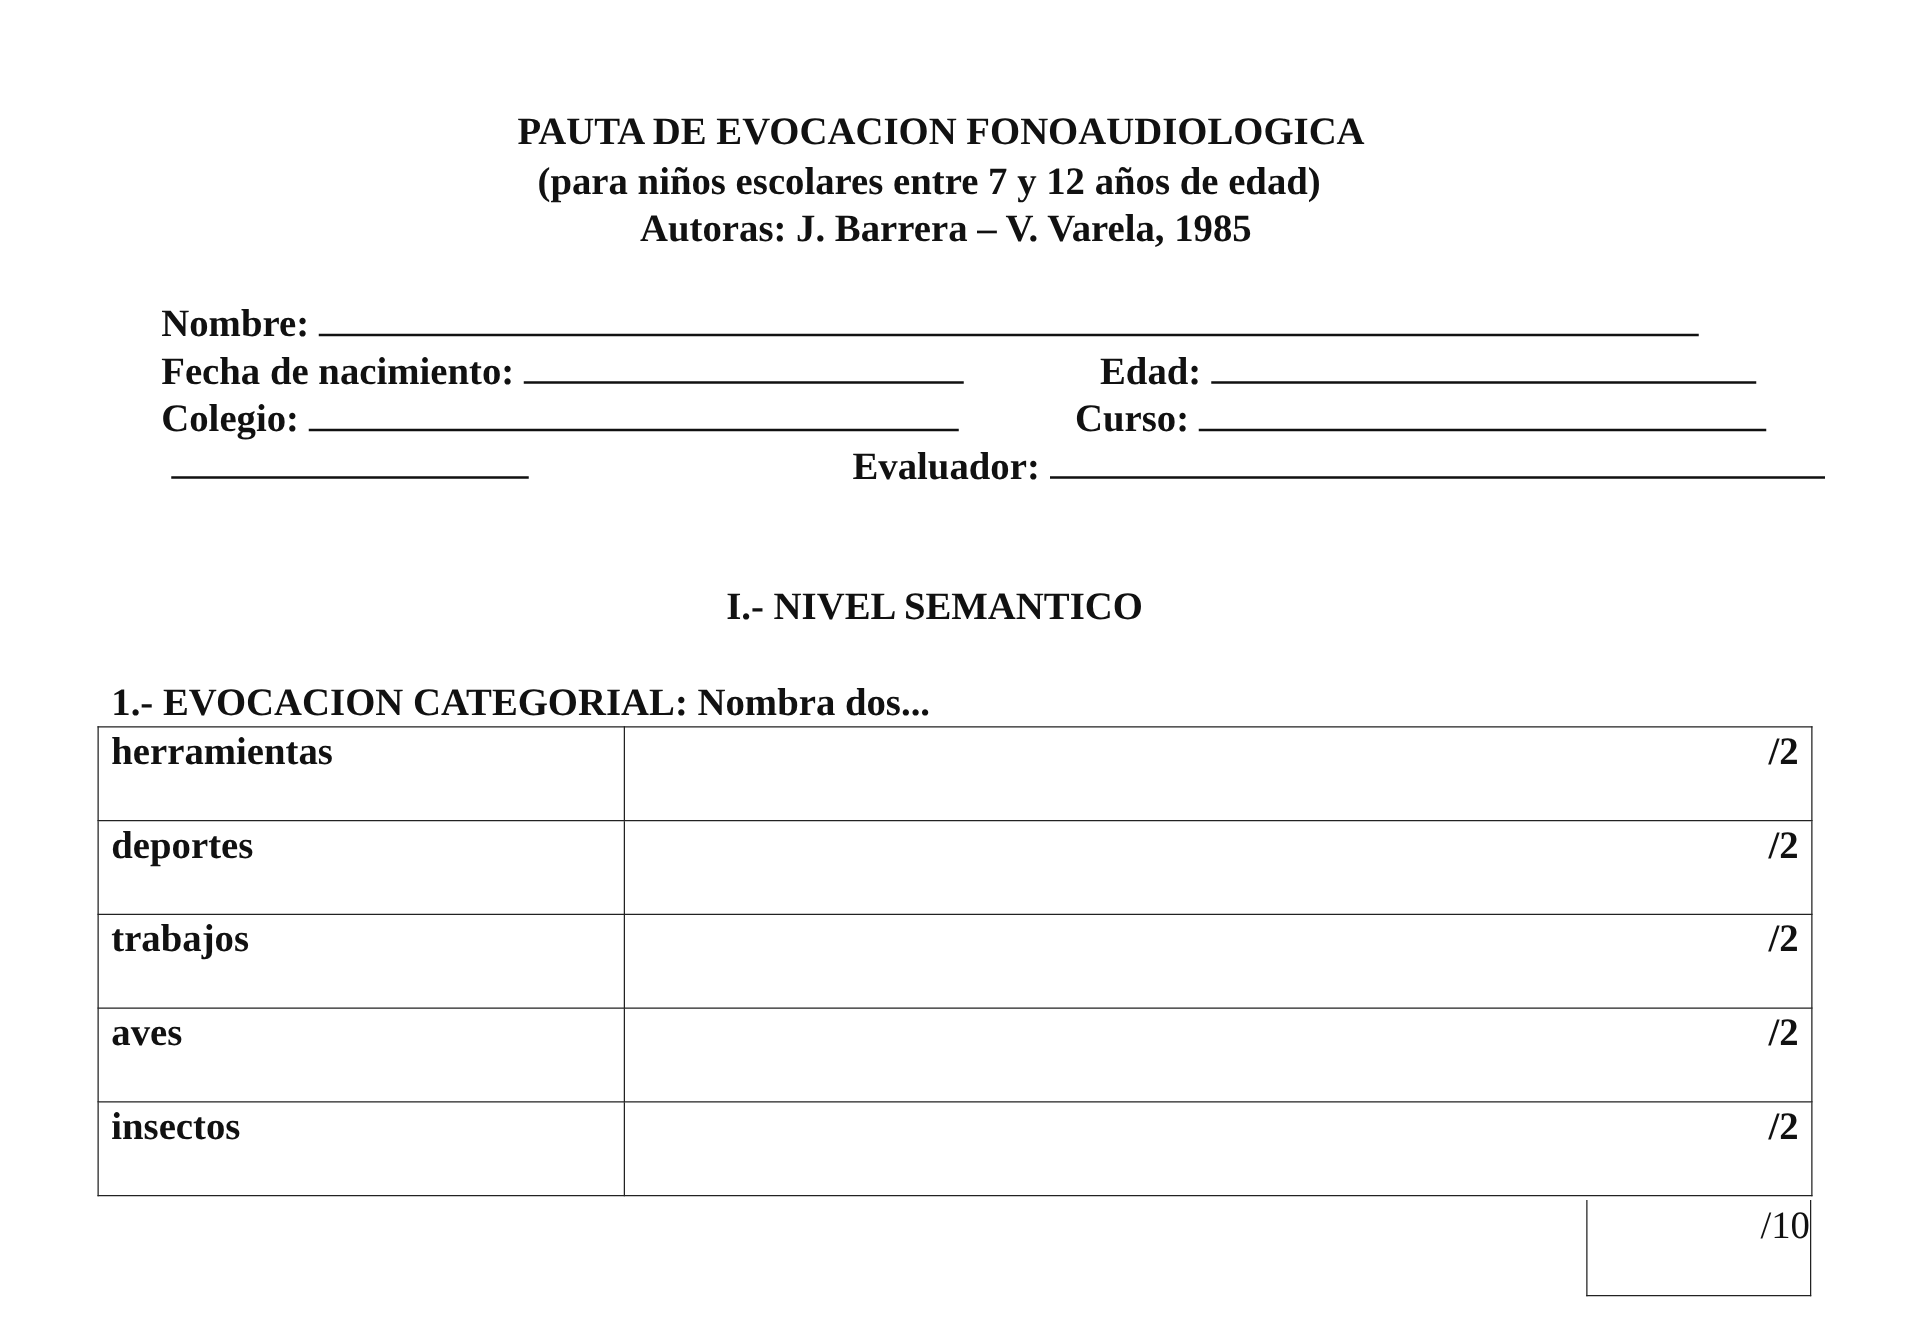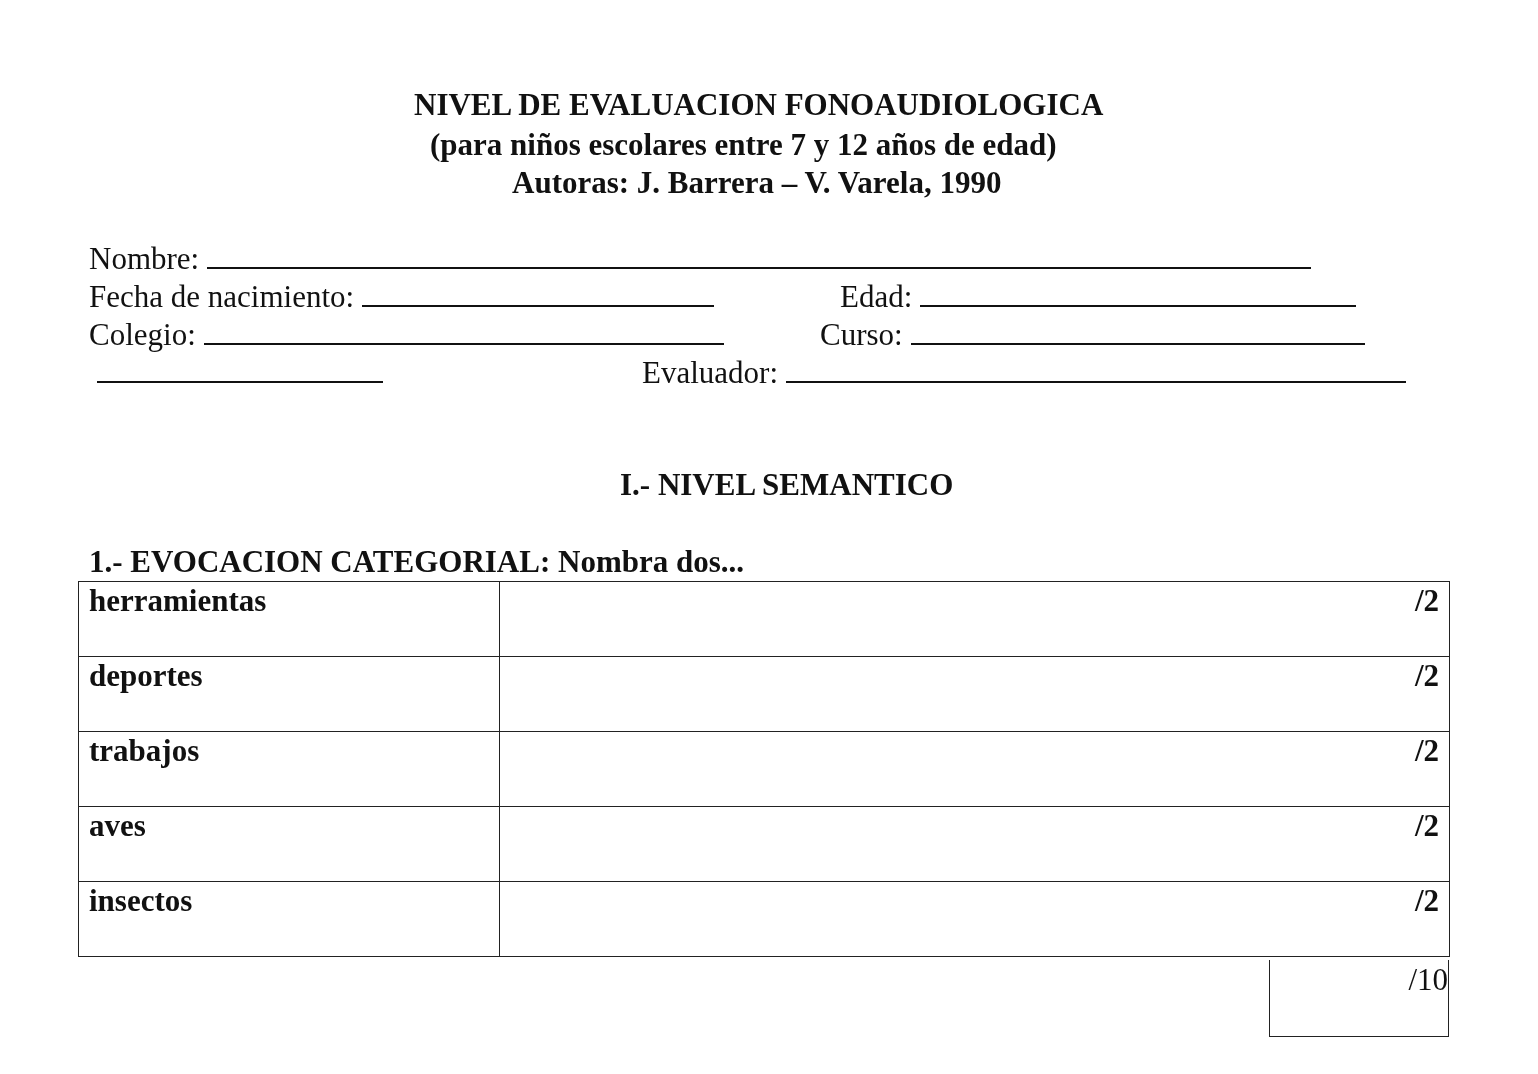--- a/index.html
+++ b/index.html
@@ -7,24 +7,24 @@
       width: 1538px; height: 1074px; position: relative; overflow: hidden;
       font-family: "Liberation Serif", "DejaVu Serif", serif;
       color: #111111;
     }
     .title-block { position: absolute; left: 0; width: 1538px; top: 86px; }
     .t-line { position: absolute; white-space: nowrap; font-weight: bold; font-size: 31px; line-height: 38px; }
     #t1 { left: 414px; top: 0px; }
     #t2 { left: 430px; top: 40px; }
     #t3 { left: 512px; top: 78px; }
 
-    .field-line { position: absolute; white-space: nowrap; font-weight: normal; font-size: 31px; line-height: 38px; }
+    .field-line { position: absolute; white-space: nowrap; font-weight: bold; font-size: 31px; line-height: 38px; margin-left: 40px; }
     .blank { display: inline-block; border-bottom: 2.5px solid #111; height: 26px; vertical-align: baseline; margin-left: 8px; }
 
-    .section-title { position: absolute; left: 581px; top: 466px; font-weight: bold; font-size: 31px; line-height: 38px; white-space: nowrap; margin-left: 39px; }
+    .section-title { position: absolute; left: 581px; top: 466px; font-weight: bold; font-size: 31px; line-height: 38px; white-space: nowrap; }
     .sub-title { position: absolute; left: 89px; top: 543px; font-weight: bold; font-size: 31px; line-height: 38px; white-space: nowrap; }
 
     table.eval {
       position: absolute; left: 78px; top: 581px; width: 1372px;
       border-collapse: collapse;
     }
     table.eval td {
       border: 1.5px solid #222; height: 74px; vertical-align: top;
       font-weight: bold; font-size: 31px; line-height: 38px; padding: 0 10px;
     }
@@ -34,23 +34,23 @@
     .total-box {
       position: absolute; left: 1269px; top: 960px; width: 180px; height: 77px;
       border: 1.5px solid #222; border-top: none; box-sizing: border-box;
       text-align: right; padding-right: 0; font-size: 31px; line-height: 40px;
     }
   </style>
 </head>
 <body>
 
 <div class="title-block">
-  <div class="t-line" id="t1">NIVEL DE EVALUACION FONOAUDIOLOGICA</div>
+  <div class="t-line" id="t1">PAUTA DE EVOCACION FONOAUDIOLOGICA</div>
   <div class="t-line" id="t2">(para niños escolares entre 7 y 12 años de edad)</div>
-  <div class="t-line" id="t3">Autoras: J. Barrera – V. Varela, 1990</div>
+  <div class="t-line" id="t3">Autoras: J. Barrera – V. Varela, 1985</div>
 </div>
 
 <div class="field-line" style="left:89px; top:240px;">
   <span>Nombre:</span><span class="blank" style="width:1104px;"></span>
 </div>
 
 <div class="field-line" style="left:89px; top:278px;">
   <span>Fecha de nacimiento:</span><span class="blank" style="width:352px;"></span>
 </div>
 <div class="field-line" style="left:840px; top:278px;text-align:right;">

